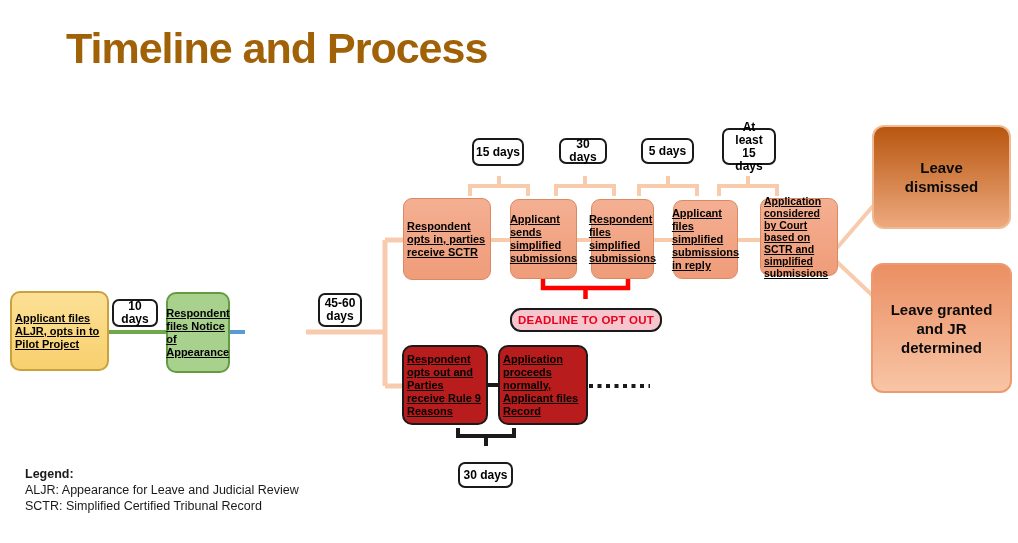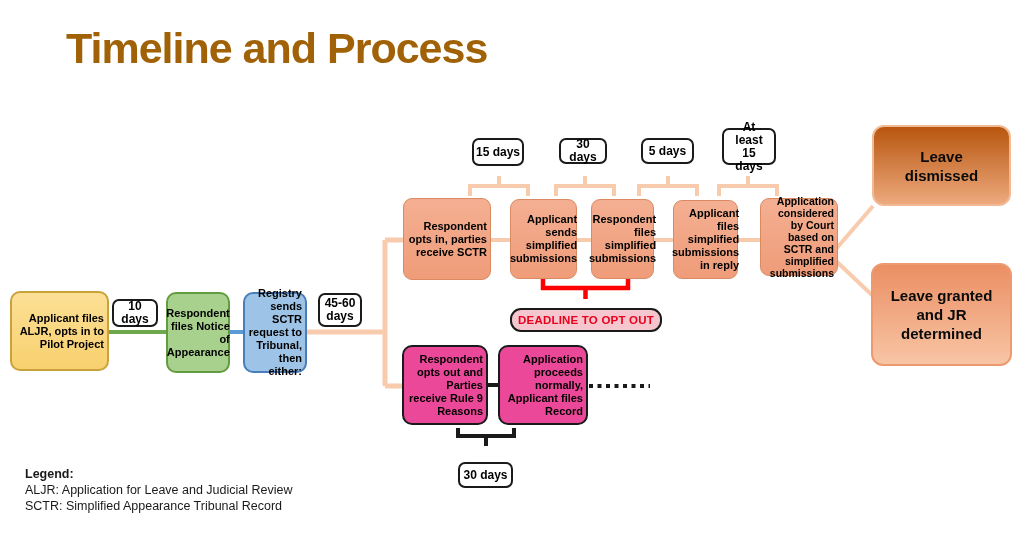--- a/index.html
+++ b/index.html
@@ -6,28 +6,28 @@
   .canvas{
     position:relative;width:1018px;height:543px;background:#ffffff;
     font-family:"Liberation Sans",sans-serif;overflow:hidden;color:#000;
   }
   .abs{position:absolute;box-sizing:border-box;}
   .page-title{
     left:66px;top:24px;font-size:43px;font-weight:bold;letter-spacing:-1px;color:#a16207;
     white-space:nowrap;
   }
   .node{
-    display:flex;align-items:center;justify-content:center;text-align:right;
-    font-weight:bold;font-size:11px;line-height:13px;padding:2px 3px;border-radius:10px;
+    display:flex;align-items:center;justify-content:center;text-align:left;
+    font-weight:bold;font-size:11px;line-height:13px;padding:2px 3px;border-radius:10px;text-decoration:underline;
   }
   .yellow{background:linear-gradient(180deg,#FCE096 0%,#F8D06E 100%);border:2px solid #C9A23B;}
   .green{background:#A9D18E;border:2px solid #639C40;}
   .blue{background:#9DC3E6;border:2px solid #4A7EBB;}
   .salmon{background:linear-gradient(180deg,#F4AF92 0%,#EF9C79 100%);border:1.5px solid #D98A63;border-radius:9px;}
-  .whitebox{background:#ec4899;border:2px solid #1a1a1a;}
+  .whitebox{background:#b91c1c;border:2px solid #1a1a1a;}
   .day{
     display:flex;align-items:center;justify-content:center;text-align:center;
     background:#fff;border:2px solid #1a1a1a;border-radius:7px;
     font-weight:bold;font-size:12px;line-height:13px;
   }
   .outcome{
     display:flex;align-items:center;justify-content:center;text-align:center;
     font-weight:bold;font-size:15px;line-height:19px;border-radius:12px;padding:4px 8px;color:#0a0a0a;
   }
   .dismissed{background:linear-gradient(180deg,#B8560F 0%,#EDA97D 100%);border:2px solid #F1BA95;}
@@ -70,41 +70,40 @@
     <line x1="485" y1="385" x2="500" y2="385" stroke="#1a1a1a" stroke-width="4"></line>
     <line x1="589" y1="386" x2="650" y2="386" stroke="#1a1a1a" stroke-width="4" stroke-dasharray="4 4.5"></line>
     <path d="M458 428 V436 H514 V428 M486 436 V446" stroke="#1a1a1a" stroke-width="4" fill="none"></path>
   </svg>
 
   <div class="abs page-title">Timeline and Process</div>
 
   <div class="abs node yellow" style="left:10px;top:291px;width:99px;height:80px;">Applicant files ALJR, opts in to Pilot Project</div>
   <div class="abs day" style="left:112px;top:299px;width:46px;height:28px;">10 days</div>
   <div class="abs node green" style="left:166px;top:292px;width:64px;height:81px;">Respondent files Notice of Appearance</div>
-  <div class="abs node blue" style="left:243px;top:292px;width:64px;height:81px;">Registry sends SCTR request to Tribunal, then either:</div>
   <div class="abs day" style="left:318px;top:293px;width:44px;height:34px;">45-60 days</div>
 
   <div class="abs node salmon" style="left:403px;top:198px;width:88px;height:82px;">Respondent opts in, parties receive SCTR</div>
   <div class="abs node salmon" style="left:510px;top:199px;width:67px;height:80px;">Applicant sends simplified submissions</div>
   <div class="abs node salmon" style="left:591px;top:199px;width:63px;height:80px;">Respondent files simplified submissions</div>
   <div class="abs node salmon" style="left:673px;top:200px;width:65px;height:79px;">Applicant files simplified submissions in reply</div>
   <div class="abs node salmon small-node" style="left:760px;top:198px;width:78px;height:78px;">Application considered by Court based on SCTR and simplified submissions</div>
 
   <div class="abs day" style="left:472px;top:138px;width:52px;height:28px;">15 days</div>
   <div class="abs day" style="left:559px;top:138px;width:48px;height:26px;">30 days</div>
   <div class="abs day" style="left:641px;top:138px;width:53px;height:26px;">5 days</div>
   <div class="abs day" style="left:722px;top:128px;width:54px;height:37px;padding:1px 6px;">At least 15 days</div>
 
-  <div class="abs outcome dismissed" style="left:872px;top:125px;width:139px;height:81px;">Leave dismissed</div>
-  <div class="abs outcome granted" style="left:871px;top:263px;width:141px;height:103px;">Leave granted and JR determined</div>
+  <div class="abs outcome dismissed" style="left:872px;top:125px;width:139px;height:104px;">Leave dismissed</div>
+  <div class="abs outcome granted" style="left:871px;top:263px;width:141px;height:130px;">Leave granted and JR determined</div>
 
   <div class="abs deadline" style="left:510px;top:308px;width:152px;height:24px;border-radius:11px;">DEADLINE TO OPT OUT</div>
   <div class="abs node whitebox" style="left:402px;top:345px;width:86px;height:80px;">Respondent opts out and Parties receive Rule 9 Reasons</div>
   <div class="abs node whitebox" style="left:498px;top:345px;width:90px;height:80px;">Application proceeds normally, Applicant files Record</div>
   <div class="abs day" style="left:458px;top:462px;width:55px;height:26px;">30 days</div>
 
   <div class="abs legend">
     <div class="hd">Legend:</div>
-    <div>ALJR: Application for Leave and Judicial Review</div>
-    <div>SCTR: Simplified Appearance Tribunal Record</div>
+    <div>ALJR: Appearance for Leave and Judicial Review</div>
+    <div>SCTR: Simplified Certified Tribunal Record</div>
   </div>
 
 </div>
 
 </body></html>

